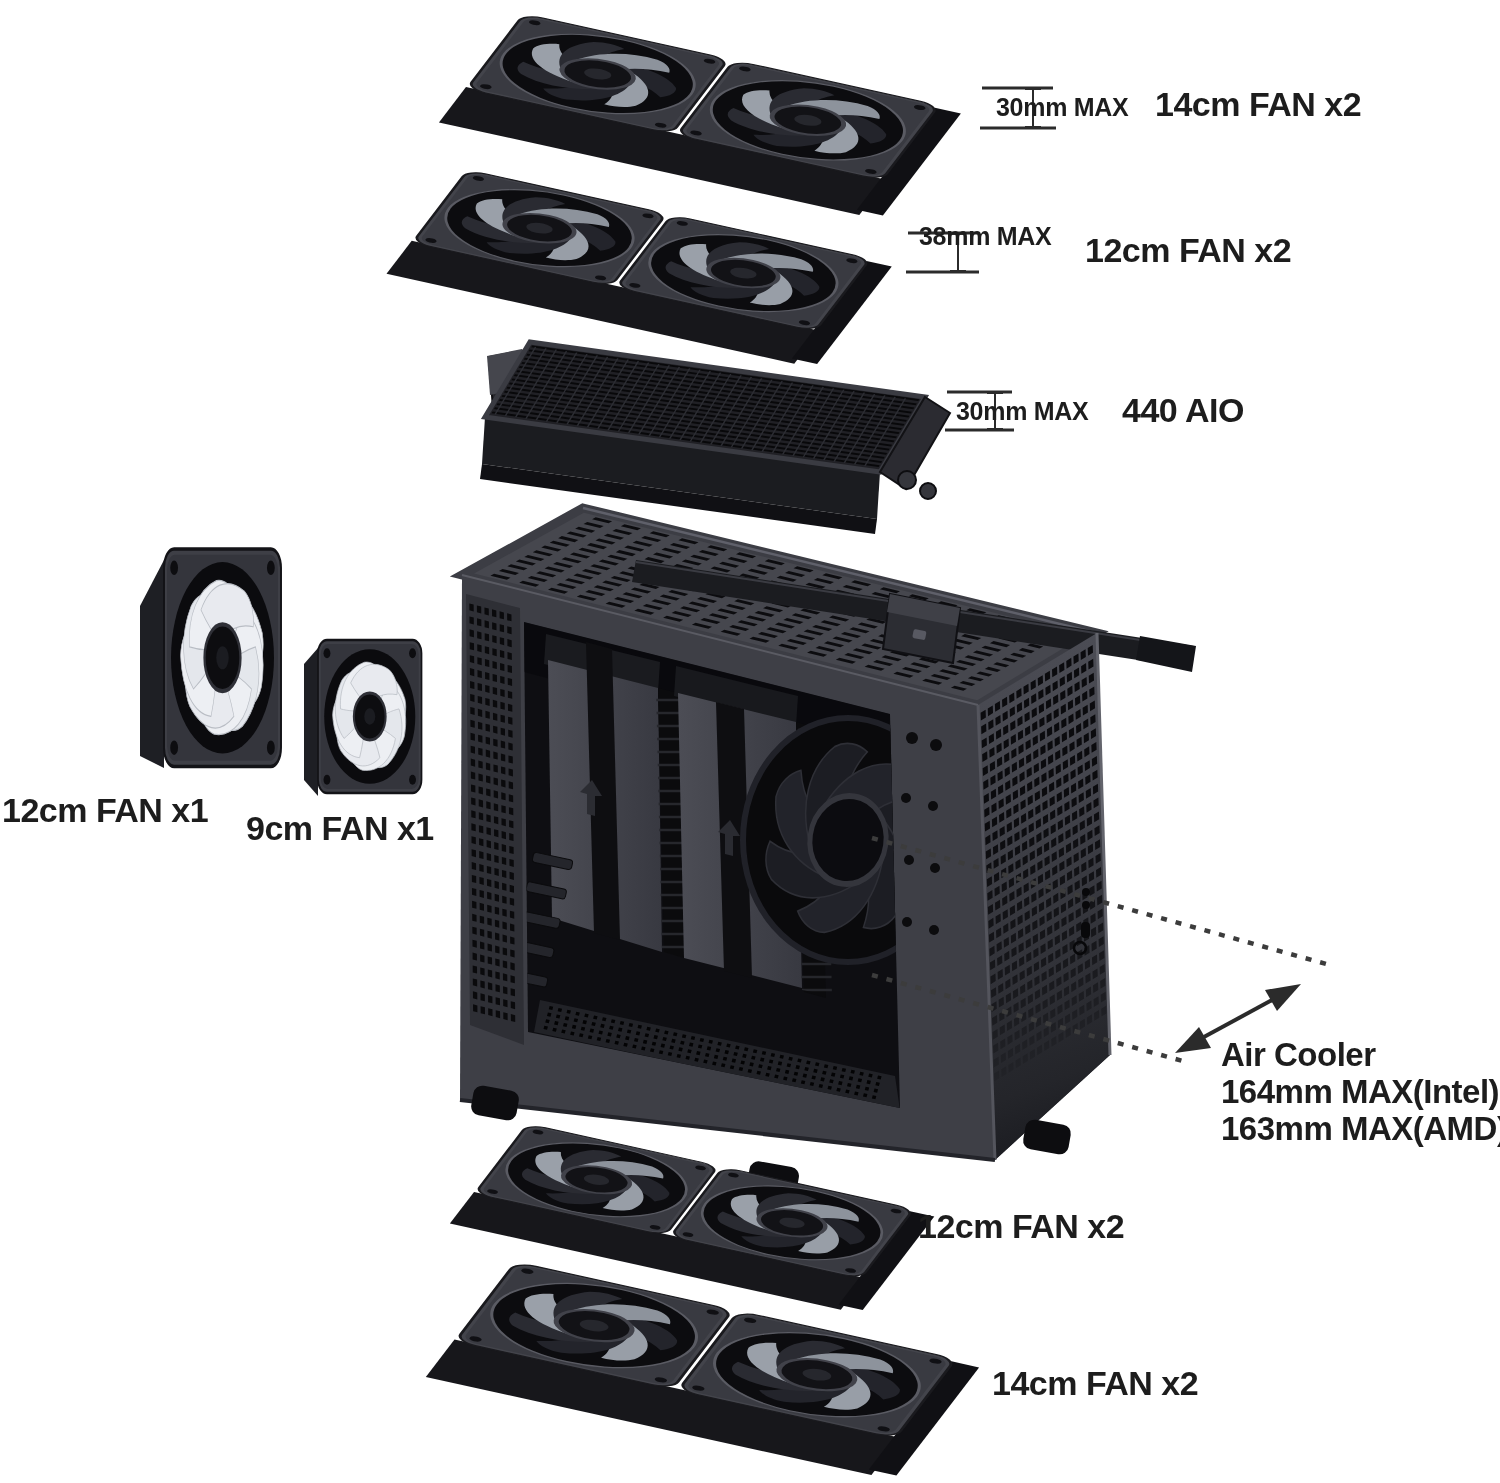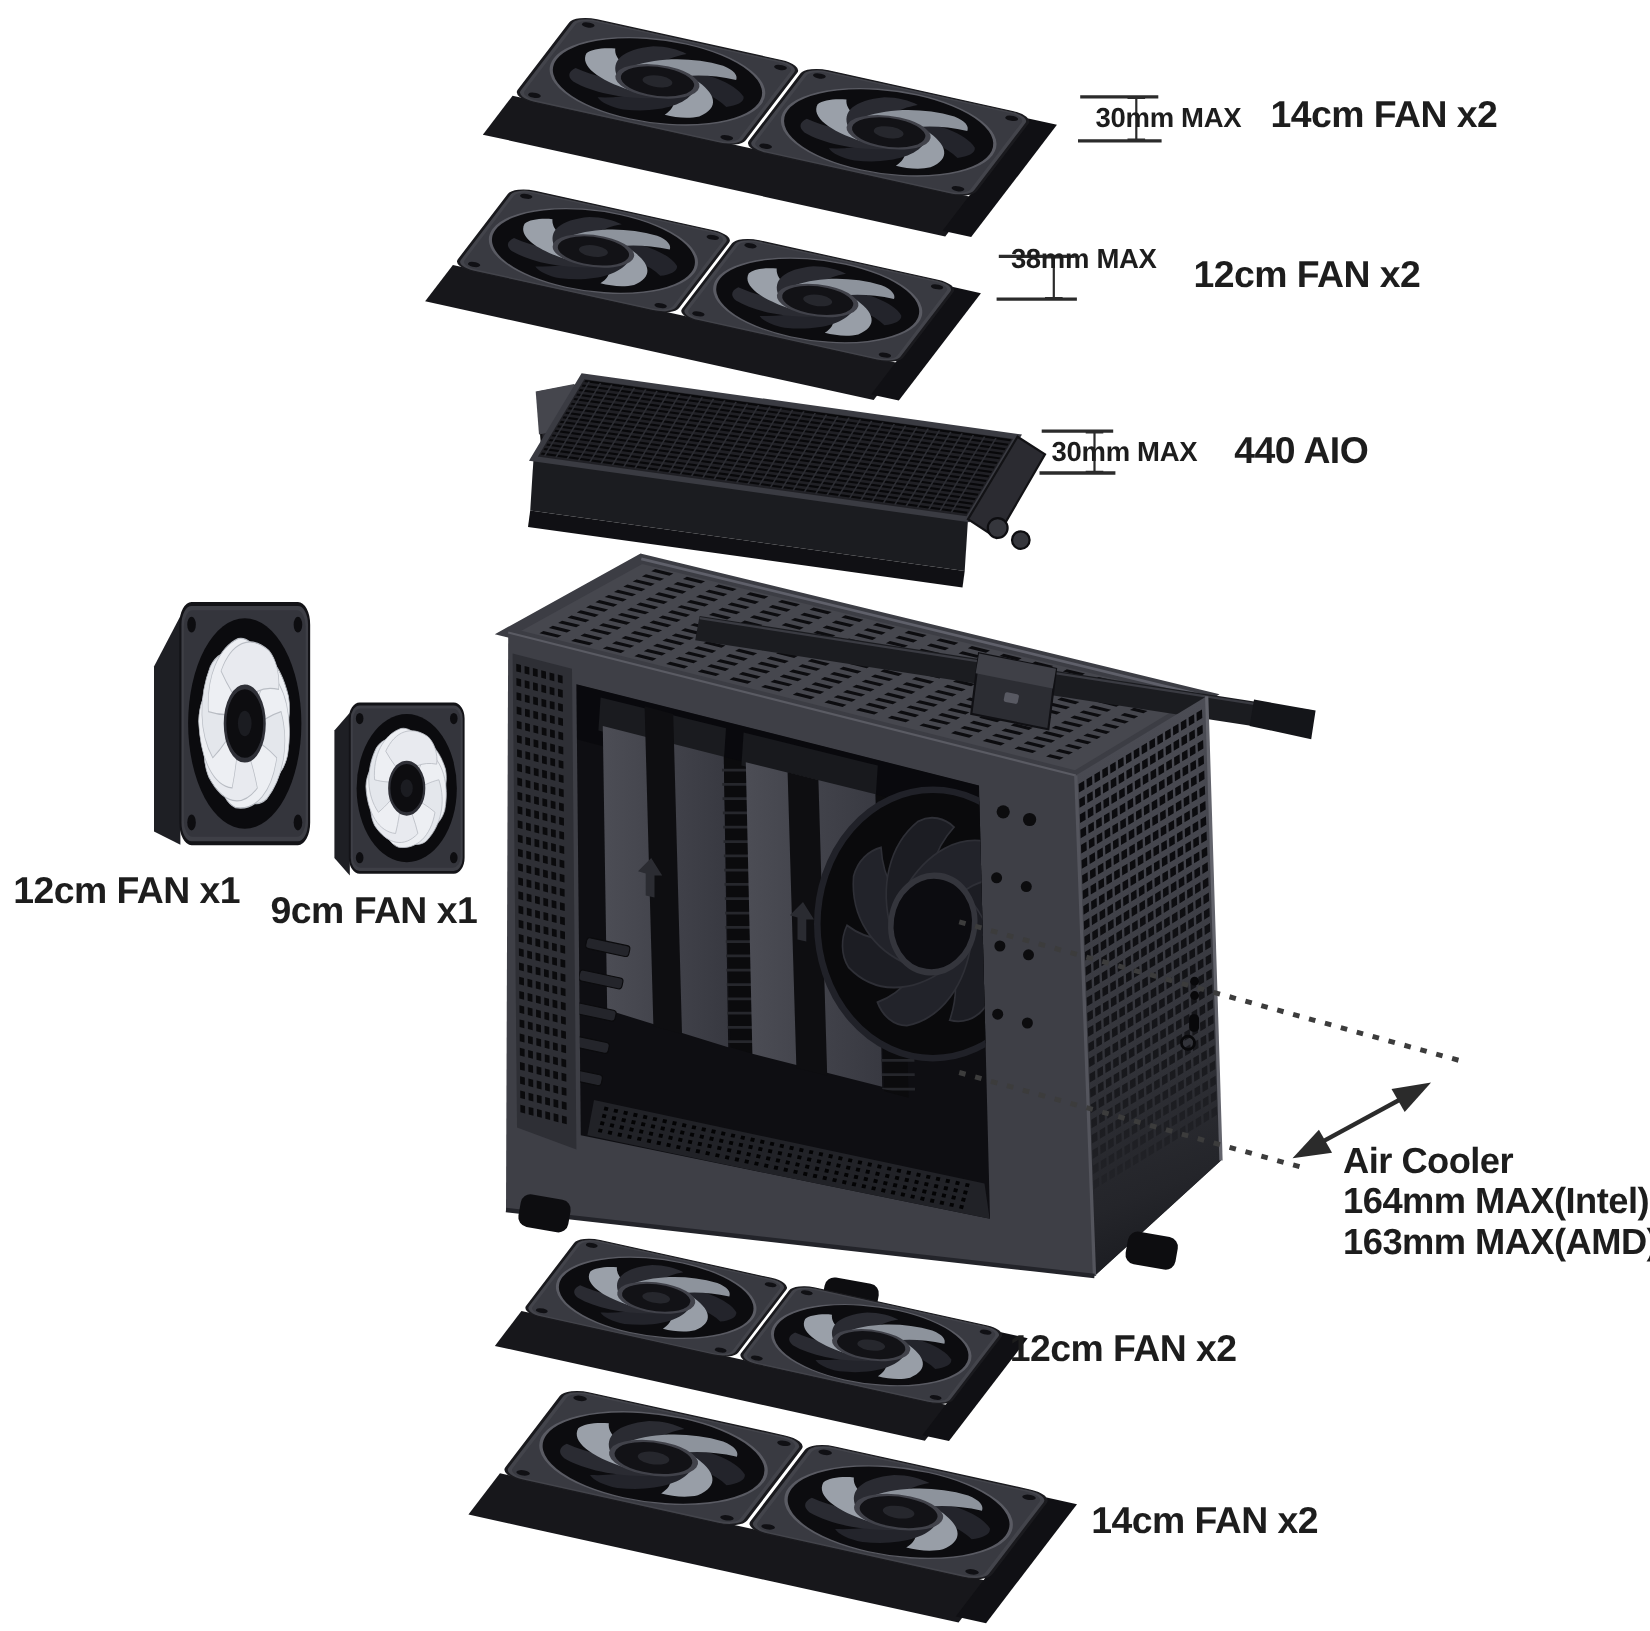--- a/index.html
+++ b/index.html
@@ -423,21 +423,21 @@
 
 <div class="lbl lbl-dim" style="left:996px;top:94px;">30mm MAX</div>
 <div class="lbl lbl-big" style="left:1155px;top:86px;">14cm FAN x2</div>
 
 <div class="lbl lbl-dim" style="left:919px;top:223px;">38mm MAX</div>
 <div class="lbl lbl-big" style="left:1085px;top:232px;">12cm FAN x2</div>
 
 <div class="lbl lbl-dim" style="left:956px;top:398px;">30mm MAX</div>
 <div class="lbl lbl-big" style="left:1122px;top:392px;">440 AIO</div>
 
-<div class="lbl lbl-big" style="left:12px;top:792px;">12cm FAN x1</div>
+<div class="lbl lbl-big" style="left:2px;top:792px;">12cm FAN x1</div>
 <div class="lbl lbl-big" style="left:246px;top:810px;">9cm FAN x1</div>
 
 <div class="lbl lbl-air" style="left:1221px;top:1036px;">
   <div>Air Cooler</div>
   <div>164mm MAX(Intel)</div>
   <div>163mm MAX(AMD)</div>
 </div>
 
 <div class="lbl lbl-big" style="left:918px;top:1208px;">12cm FAN x2</div>
 <div class="lbl lbl-big" style="left:992px;top:1365px;">14cm FAN x2</div>

